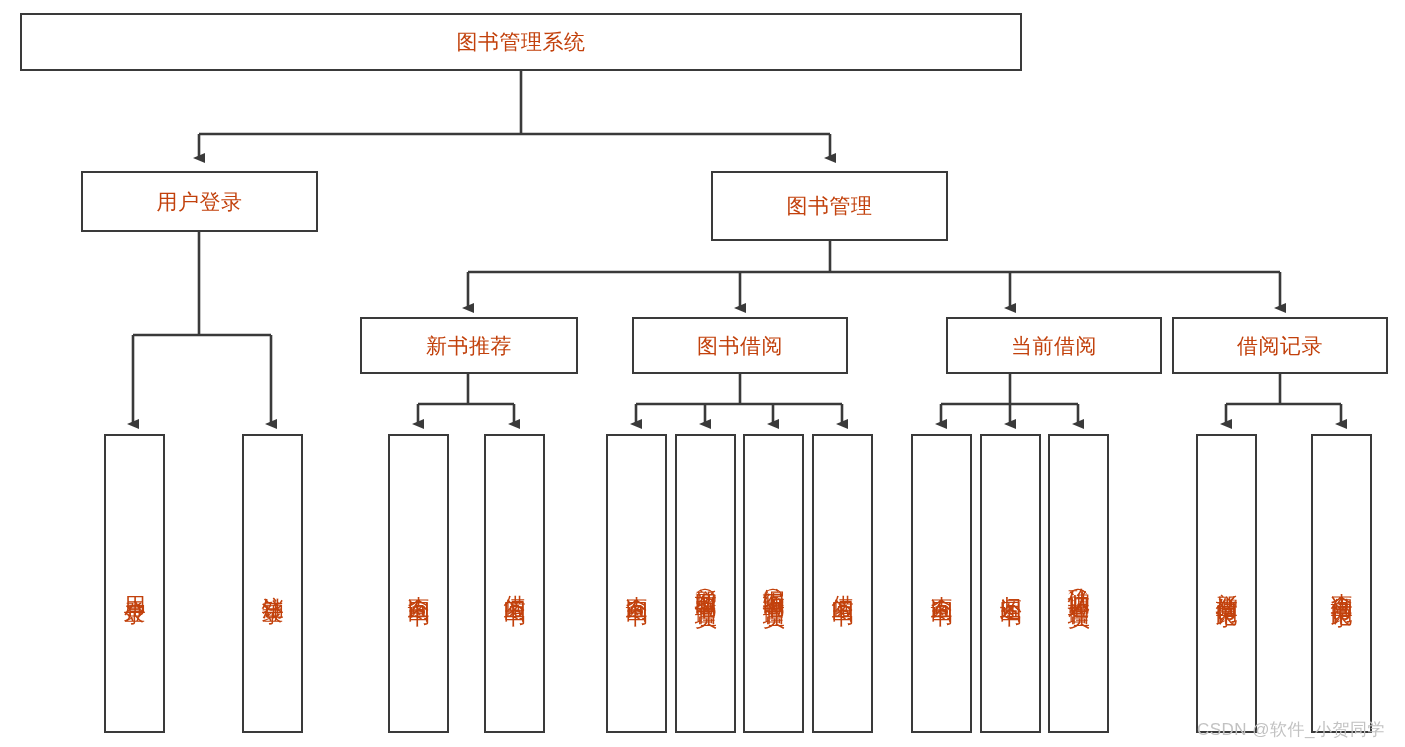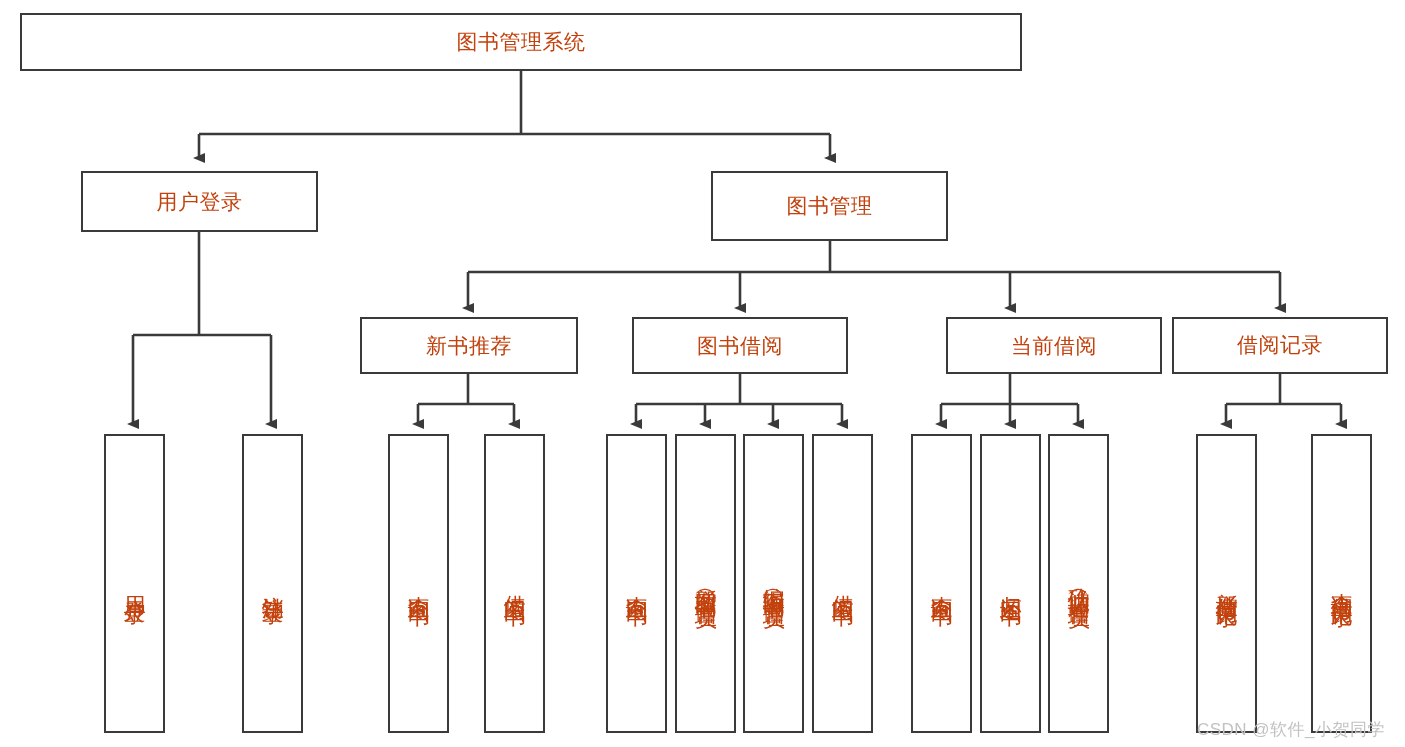--- a/index.html
+++ b/index.html
@@ -139,21 +139,21 @@
   </div>
 
   <div class="node h" style="left:632px;top:317px;width:216px;height:57px;">
     <span class="lbl">图书借阅</span>
   </div>
 
   <div class="node h" style="left:902px;top:317px;width:216px;height:57px;margin-left:44px;">
     <span class="lbl">当前借阅</span>
   </div>
 
-  <div class="node h" style="left:1172px;top:317px;width:216px;height:57px;font-family:Liberation Serif, serif;">
+  <div class="node h" style="left:1172px;top:317px;width:216px;height:57px;">
     <span class="lbl">借阅记录</span>
   </div>
 
   <div class="node v" style="left:104px;top:434px;width:61px;height:299px;">
     <span class="lbl">用户登录</span>
   </div>
 
   <div class="node v" style="left:242px;top:434px;width:61px;height:299px;">
     <span class="lbl">注销登录</span>
   </div>

